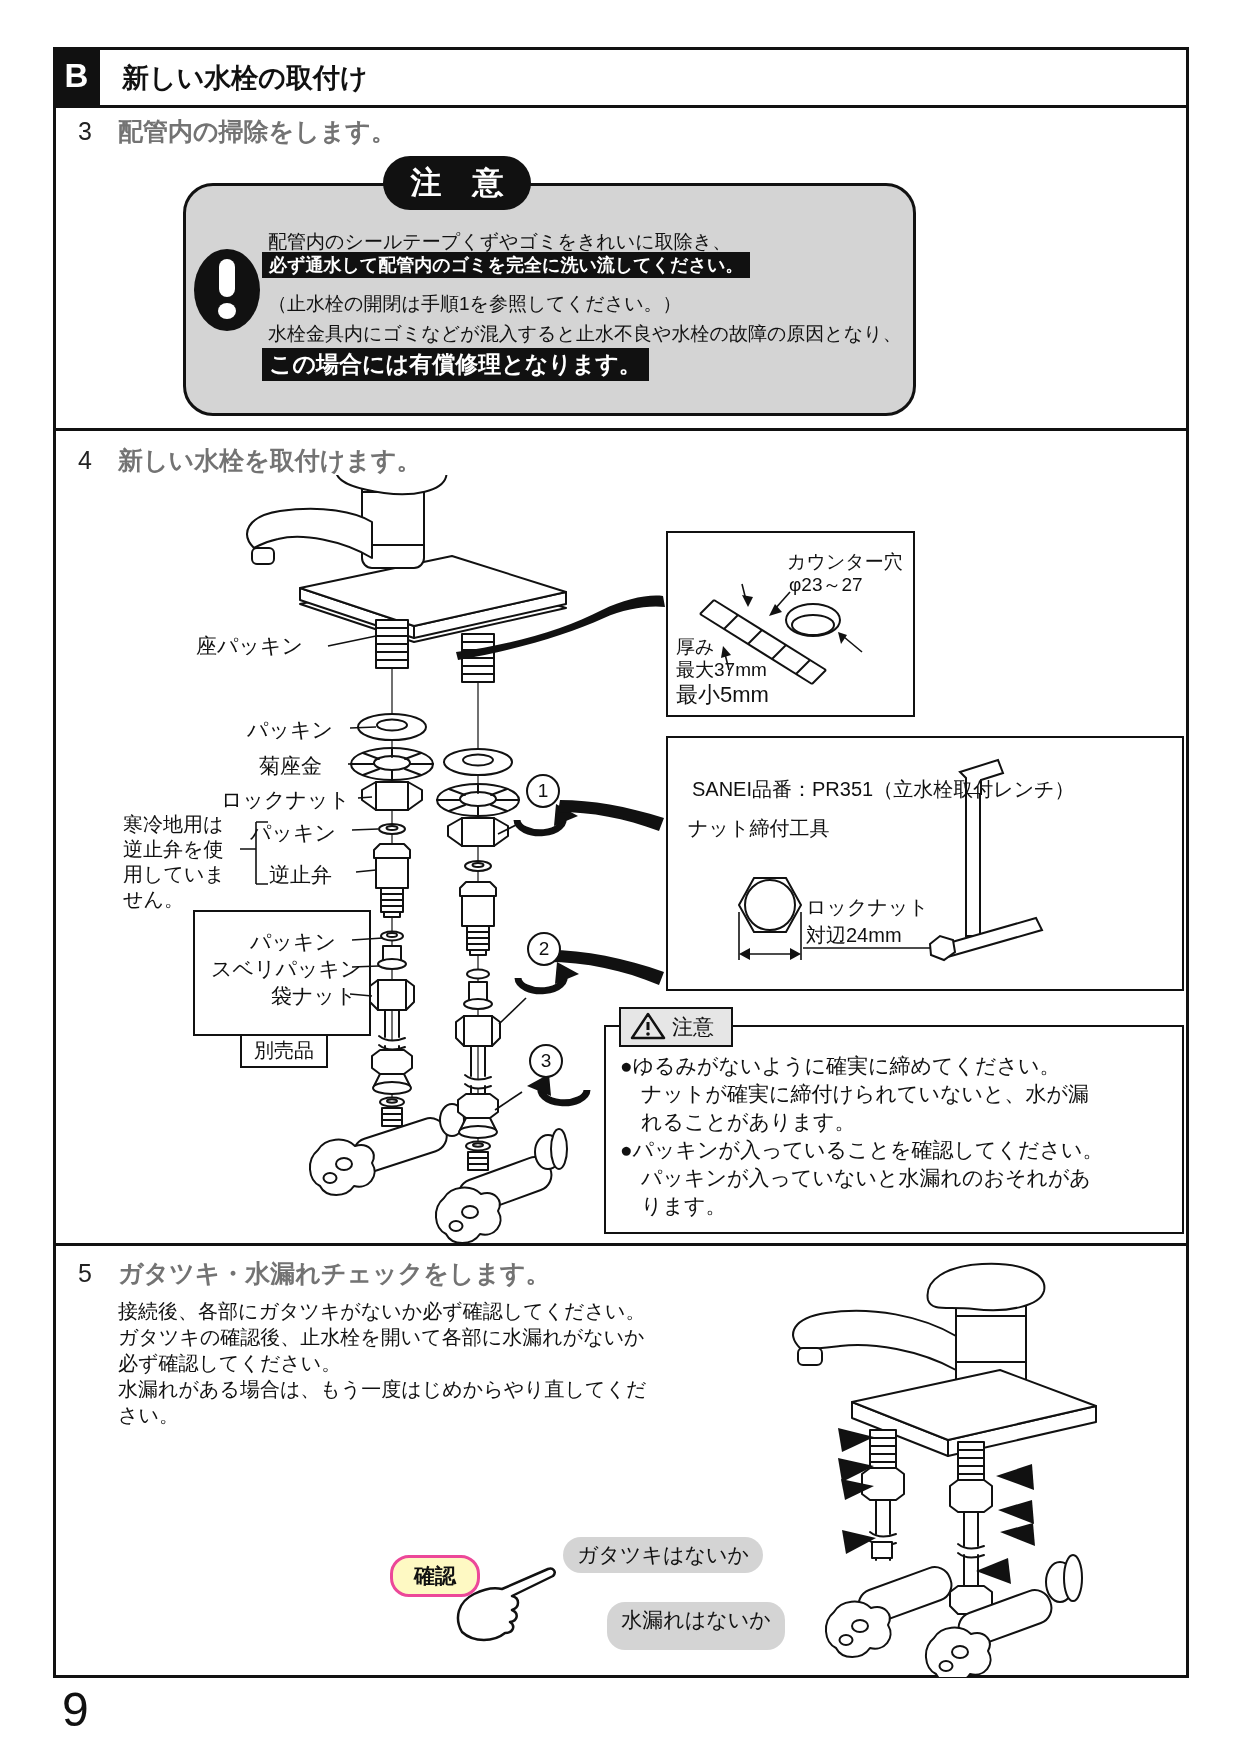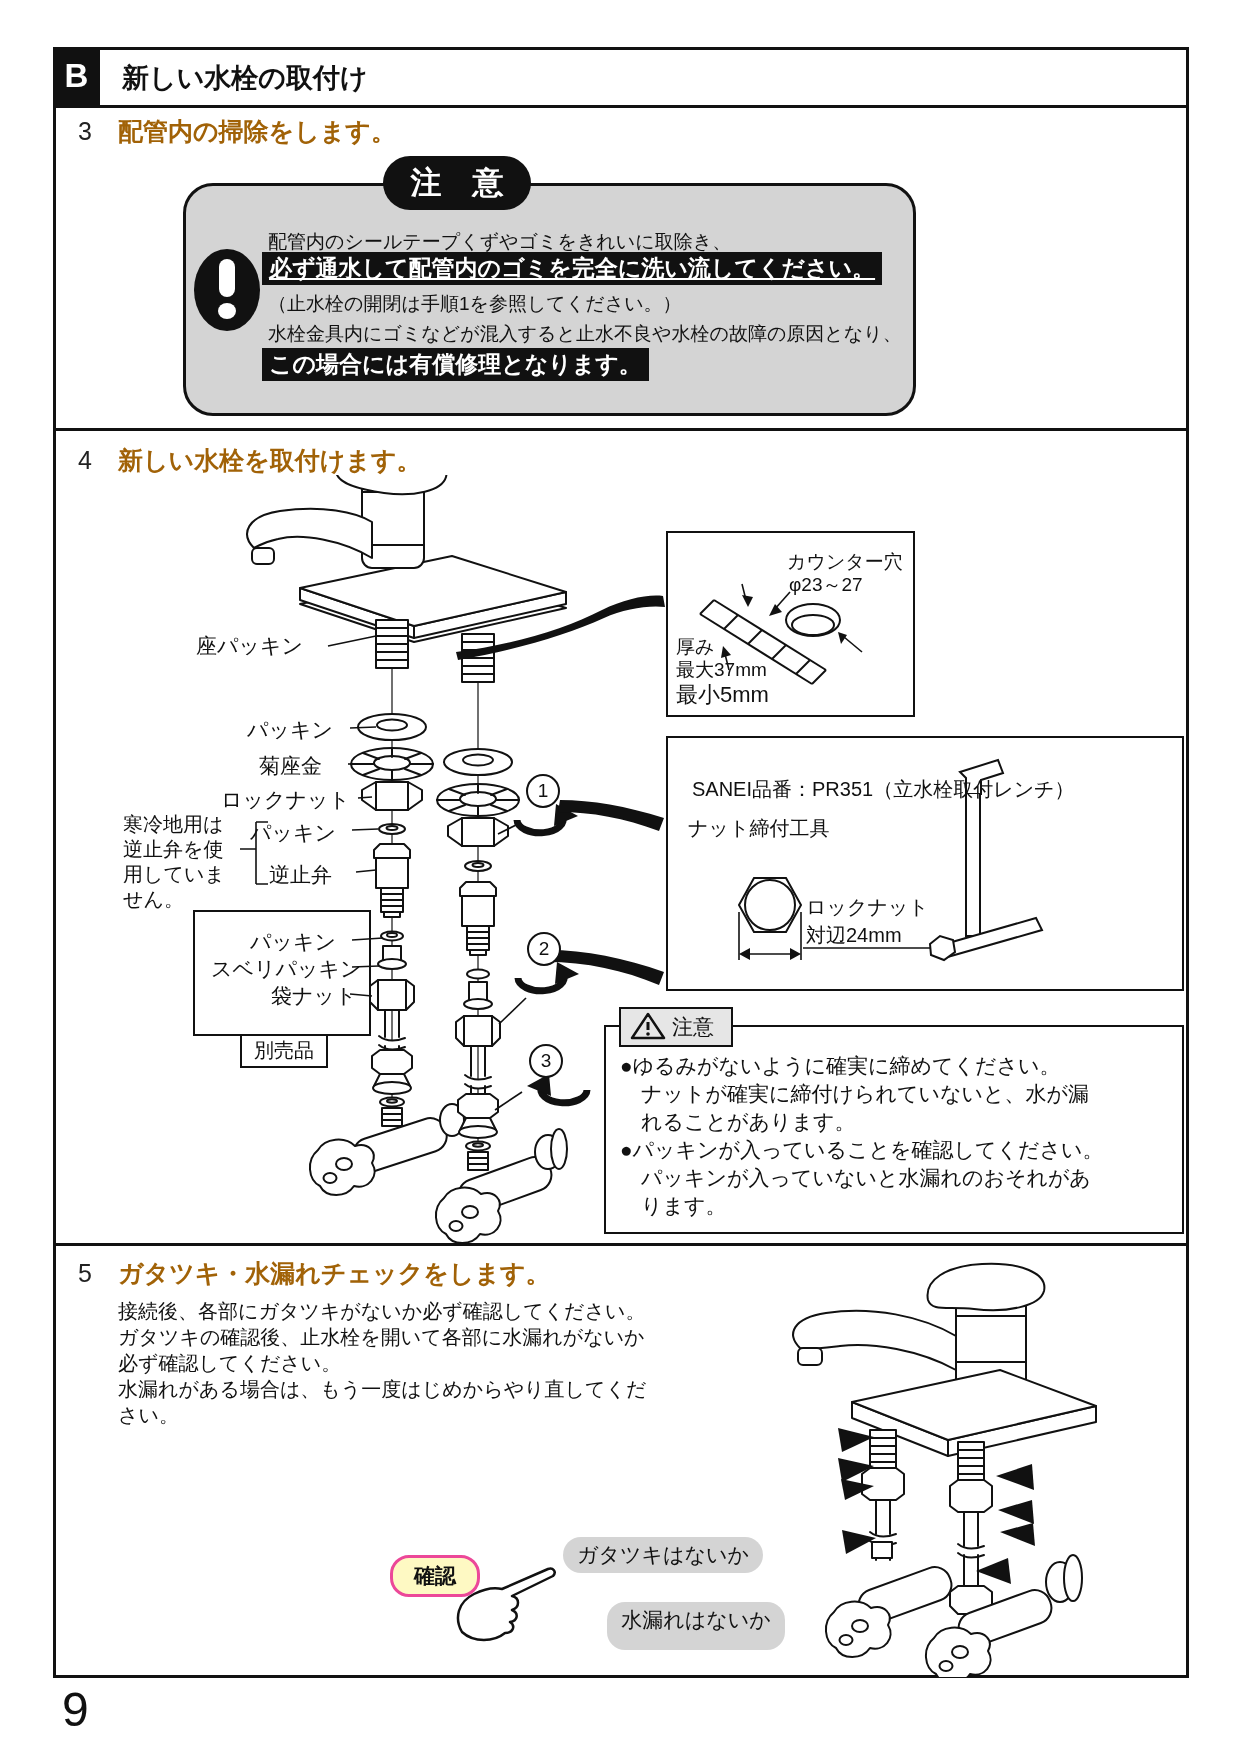--- a/index.html
+++ b/index.html
@@ -5,21 +5,21 @@
   html,body{margin:0;padding:0;background:#fff;}
   .page{position:relative;width:1240px;height:1754px;background:#fff;overflow:hidden;
         font-family:"Liberation Sans","DejaVu Sans",sans-serif;color:#111;}
   .abs{position:absolute;}
   .t{white-space:nowrap;color:#111;}
   .frame{border:3px solid #111;}
   .box2px{border:2.5px solid #111;background:transparent;}
   .hline{background:#111;height:2.5px;}
   .band{background:#111;color:#fff;font-weight:bold;white-space:nowrap;padding:1px 7px;}
   .stepnum{font-size:25px;color:#222;}
-  .steptitle{font-size:25px;font-weight:600;color:#a16207;}
+  .steptitle{font-size:25px;font-weight:600;color:#737373;}
   .lbl{font-size:21px;}
   .circnum{width:30px;height:30px;border:2.5px solid #111;border-radius:50%;background:#fff;
            font-size:19px;text-align:center;line-height:30px;z-index:4;}
   .pill{background:#d4d4d4;border-radius:18px;text-align:center;font-size:21px;line-height:36px;}
   svg{display:block;}
   .artsvg{position:absolute;z-index:1;pointer-events:none;}
   .overbox{position:absolute;z-index:2;}
   .txt{position:absolute;z-index:3;}
   .bullet-line{font-size:21px;line-height:28px;white-space:nowrap;font-family:Liberation Mono, monospace;}
   .body-line{font-size:20px;line-height:26px;white-space:nowrap;}
@@ -44,21 +44,21 @@
   <div class="abs" style="left:383px;top:156px;width:148px;height:54px;background:#111;border-radius:27px;color:#fff;
        font-size:31px;font-weight:bold;text-align:center;line-height:54px;z-index:3;">注　意</div>
 
   <svg class="artsvg" style="left:192px;top:247px;z-index:3;" width="70" height="86" viewBox="0 0 70 86">
     <ellipse cx="35" cy="43" rx="33" ry="41" fill="#111"></ellipse>
     <rect x="27" y="12" width="16" height="38" rx="8" fill="#fff"></rect>
     <ellipse cx="35" cy="64" rx="9" ry="8" fill="#fff"></ellipse>
   </svg>
 
   <div class="txt t" style="left:268px;top:229px;font-size:19px;">配管内のシールテープくずやゴミをきれいに取除き、</div>
-  <div class="txt band" style="left:262px;top:252px;font-size:23px;text-decoration:underline;">必ず通水して配管内のゴミを完全に洗い流してください。</div>
+  <div class="txt band" style="left:262px;top:252px;font-size:18px;">必ず通水して配管内のゴミを完全に洗い流してください。</div>
   <div class="txt t" style="left:268px;top:291px;font-size:19px;">（止水栓の開閉は手順1を参照してください。）</div>
   <div class="txt band" style="left:262px;top:348px;font-size:23px;">この場合には有償修理となります。</div>
   <div class="txt t" style="left:268px;top:321px;font-size:19px;">水栓金具内にゴミなどが混入すると止水不良や水栓の故障の原因となり、</div>
 
   <div class="txt stepnum" style="left:78px;top:446px;">4</div>
   <div class="txt steptitle" style="left:118px;top:444px;">新しい水栓を取付けます。</div>
 
   <svg class="artsvg" style="left:53px;top:475px;" width="1133" height="775" viewBox="53 475 1133 775">
     <g stroke="#111" stroke-width="2" fill="none" stroke-linejoin="round" stroke-linecap="round">
 

